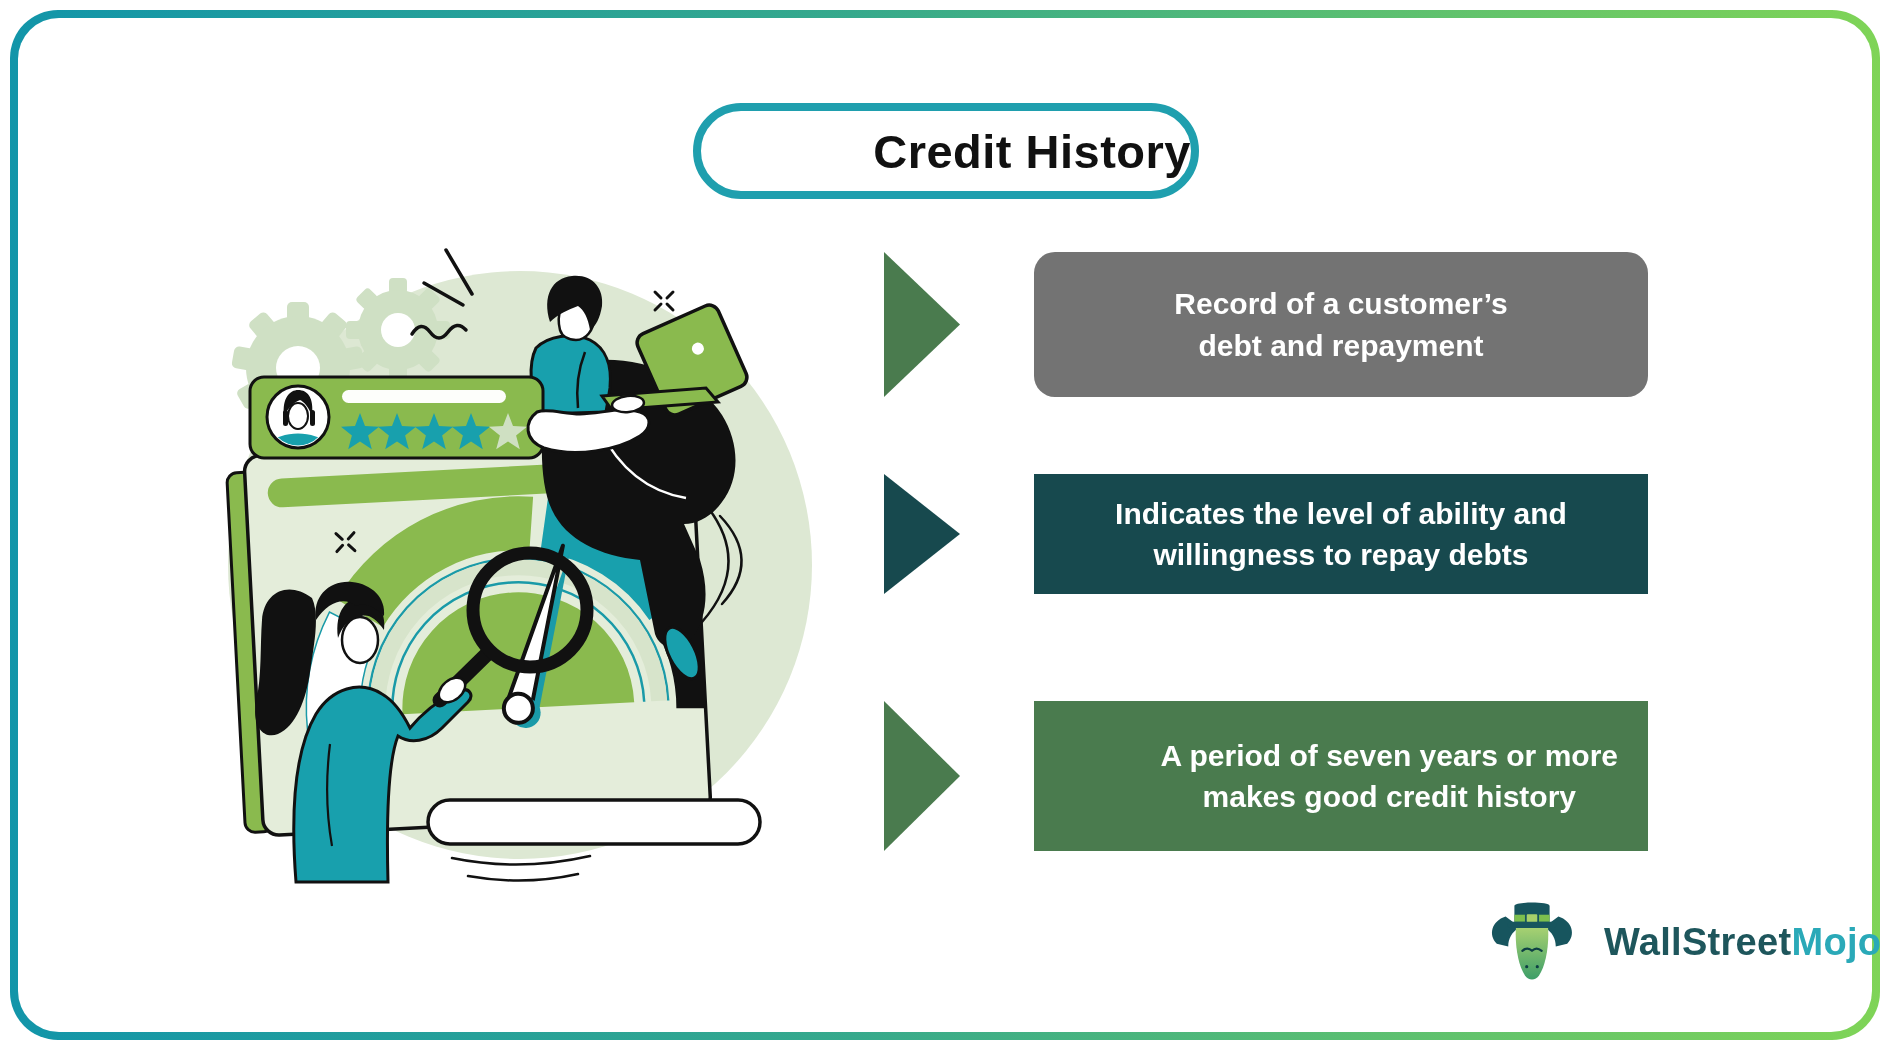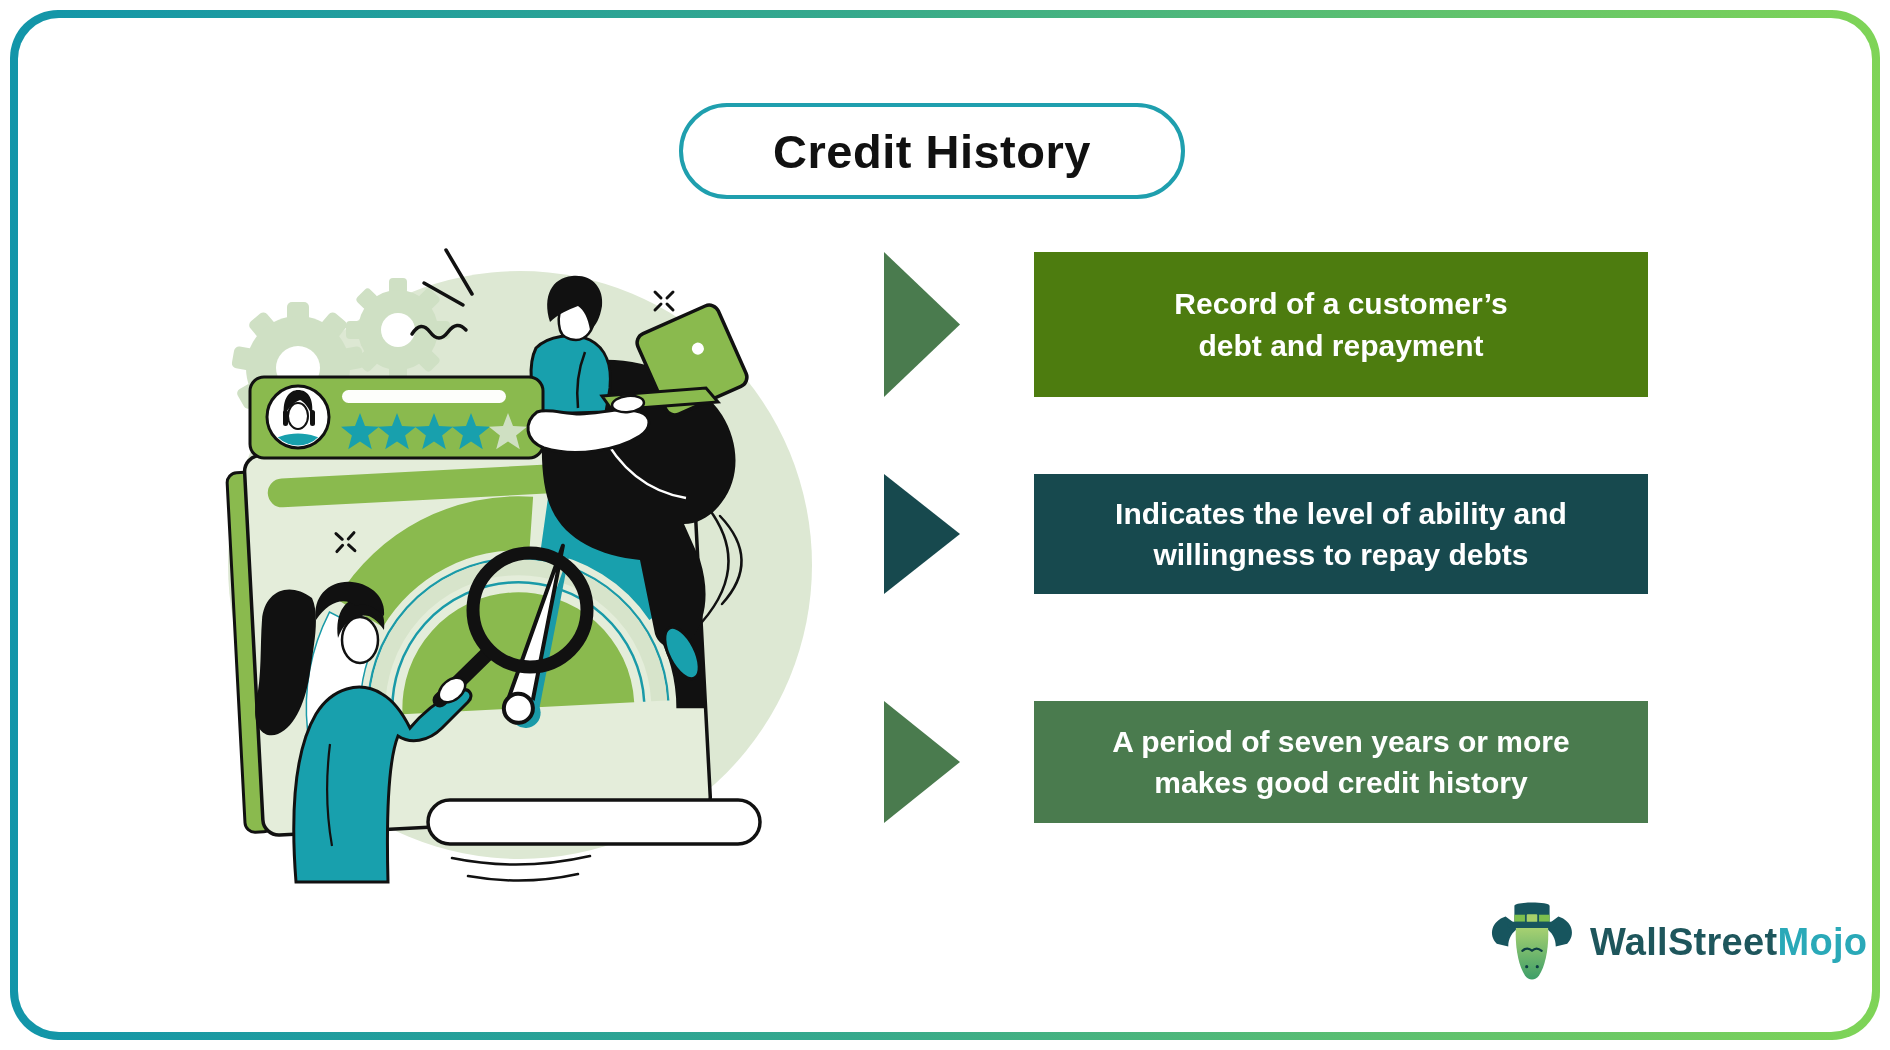--- a/index.html
+++ b/index.html
@@ -3,52 +3,52 @@
 <meta charset="utf-8">
 <style>
   html,body{margin:0;padding:0;background:#fff;}
   .canvas{position:relative;width:1890px;height:1050px;overflow:hidden;background:#fff;
           font-family:"Liberation Sans",sans-serif;}
   
   .frame-border{position:absolute;left:10px;top:10px;right:10px;bottom:10px;border-radius:48px;
           background:linear-gradient(90deg,#1295a9 0%,#36a98c 45%,#7fd457 100%);}
   .frame-inner{position:absolute;inset:8px;border-radius:41px;background:#fff;}
   
-  .title-pill{position:absolute;left:679px;top:103px;width:506px;height:96px;border:4px solid #f9a8d4;
-          border-radius:60px;background:#fff;display:flex;align-items:center;justify-content:center;
+  .title-pill{position:absolute;left:693px;top:103px;width:506px;height:96px;border:8px solid #f9a8d4;
+          border-radius:60px;background:#fff;display:flex;align-items:center;justify-content:flex-end;
           box-sizing:border-box;z-index:5;}
   .title-pill span{font-size:47px;font-weight:700;color:#111;letter-spacing:.5px;}
   
   .arrow{position:absolute;left:884px;width:76px;clip-path:polygon(0 0,100% 50%,0 100%);}
   .point-box{position:absolute;left:1034px;width:614px;display:flex;align-items:center;justify-content:center;
           box-sizing:border-box;padding:0 30px;}
   .point-box span{color:#fff;font-size:30px;font-weight:700;line-height:1.38;text-align:center;white-space:pre-line;}
-  .r1{top:252px;height:145px;} .r2{top:474px;height:120px;} .r3{top:701px;height:122px;}
+  .r1{top:252px;height:145px;} .r2{top:474px;height:120px;} .r3{top:701px;height:150px;justify-content:flex-end;}
   
   .logo{position:absolute;left:1488px;top:898px;height:88px;display:flex;align-items:center;z-index:5;}
   .logo svg{width:88px;height:88px;}
-  .logo-text{font-size:38px;font-weight:700;margin-left:14px;letter-spacing:.3px;}
+  .logo-text{font-size:38px;font-weight:700;margin-left:28px;letter-spacing:.3px;}
   
   .illus{position:absolute;left:150px;top:225px;z-index:2;}
 </style>
 </head>
 <body>
 
 <div class="canvas">
 
   <div class="frame-border">
     <div class="frame-inner"></div>
   </div>
 
   <div class="title-pill" style="border-color: rgb(31, 159, 174);">
     <span>Credit History</span>
   </div>
 
   <div class="arrow r1" style="background-color: rgb(74, 123, 78);"></div>
-  <div class="point-box r1" style="background-color: #4d7c0f;">
+  <div class="point-box r1" style="background-color: #737373; border-radius: 21px;">
     <span>Record of a customer’s
 debt and repayment</span>
   </div>
 
   <div class="arrow r2" style="background-color: rgb(23, 73, 78);"></div>
   <div class="point-box r2" style="background-color: rgb(23, 73, 78);">
     <span>Indicates the level of ability and
 willingness to repay debts</span>
   </div>
 

